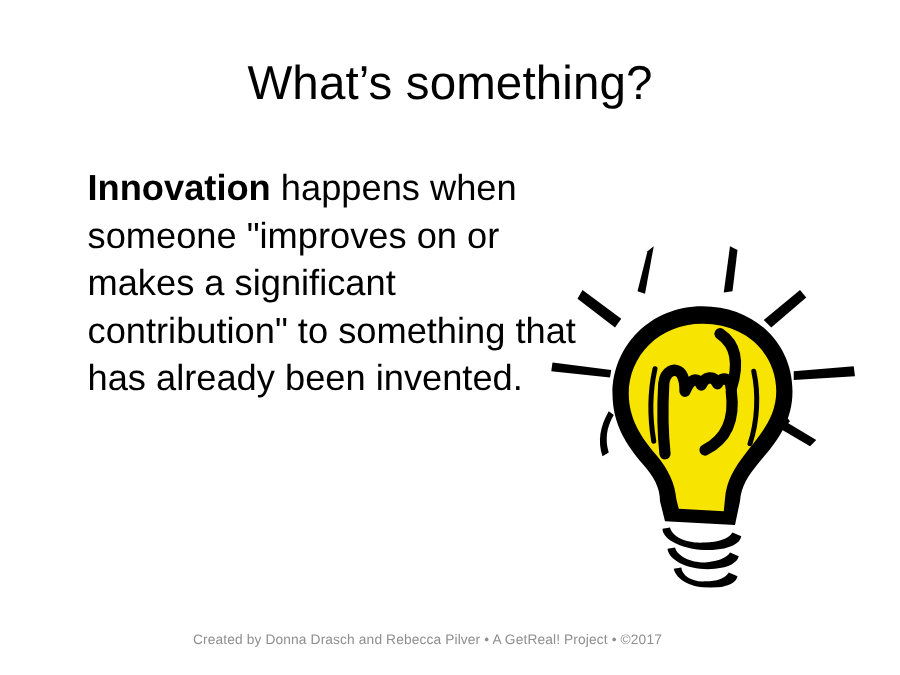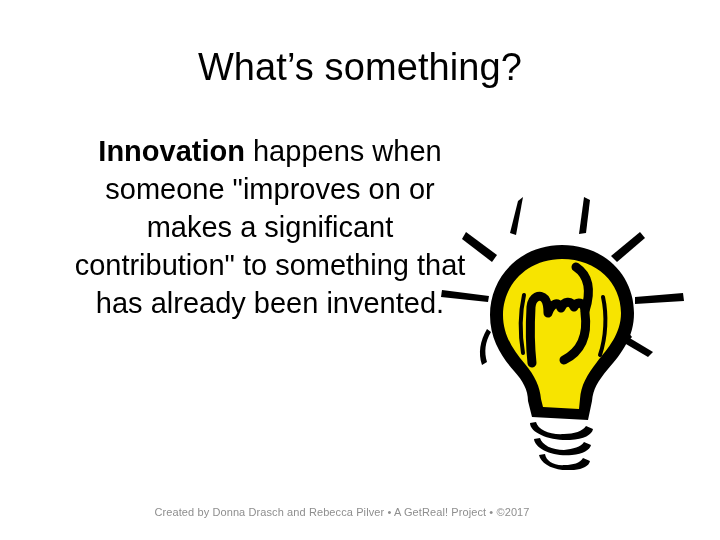--- a/index.html
+++ b/index.html
@@ -37,21 +37,20 @@
   .body-text {
     position: absolute;
     left: 70px;
     top: 132px;
     width: 400px;
     font-size: 29px;
     font-weight: 400;
     color: #000000;
     line-height: 38px;
     letter-spacing: 0px;
-    text-align: center;
   }
   .body-text .lead {
     font-weight: 700;
   }
 
   
   .footer {
     position: absolute;
     left: 0;
     top: 506px;

